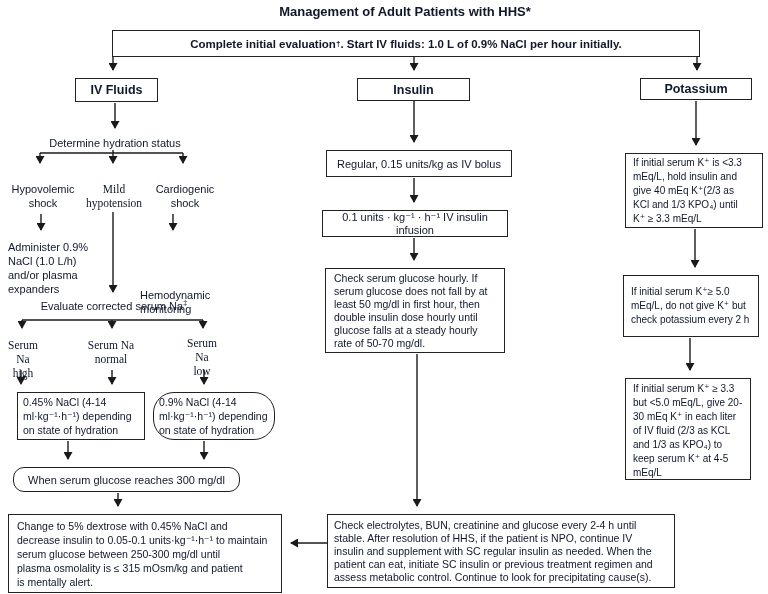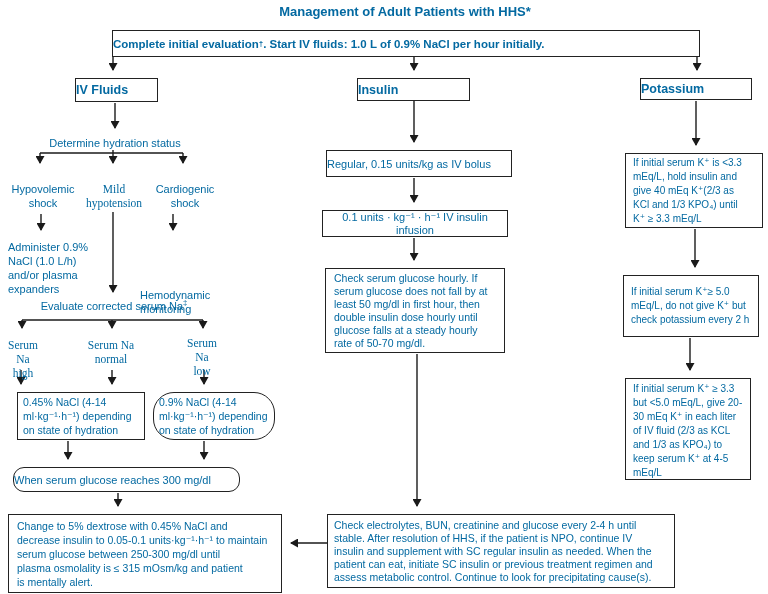--- a/index.html
+++ b/index.html
@@ -1,22 +1,22 @@
 <!DOCTYPE html>
 <html><head>
 <meta charset="utf-8">
 <style>
   html,body{margin:0;padding:0;background:#ffffff;}
   #canvas{
     position:relative;width:768px;height:594px;background:#ffffff;overflow:hidden;
-    font-family:"Liberation Sans","DejaVu Sans",sans-serif;color:#0369a1;
+    font-family:"Liberation Sans","DejaVu Sans",sans-serif;color:#0f172a;
   }
   .box{
     position:absolute;border:1.5px solid #222;background:#fff;box-sizing:border-box;
-    display:flex;align-items:center;justify-content:flex-start;text-align:center;
+    display:flex;align-items:center;justify-content:center;text-align:center;
   }
   .box.tl{align-items:flex-start;justify-content:flex-start;text-align:left;}
   .lbl{position:absolute;box-sizing:border-box;}
   .pre{white-space:pre-line;}
   .bold{font-weight:bold;}
   .serif{font-family:"Liberation Serif","DejaVu Serif",serif;}
   .ctr{text-align:center;}
   sup{font-size:70%;line-height:0;}
   svg.wires{position:absolute;left:0;top:0;pointer-events:none;}
   svg.wires path{stroke:#1a1a1a;stroke-width:1.4;fill:none;}

